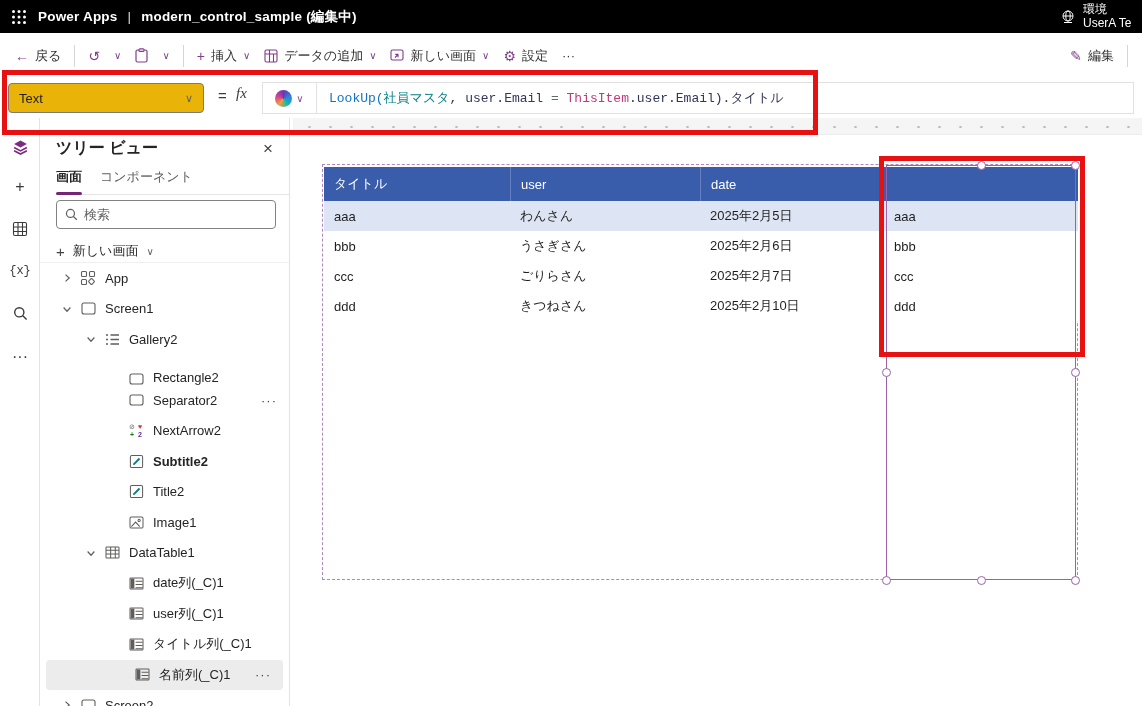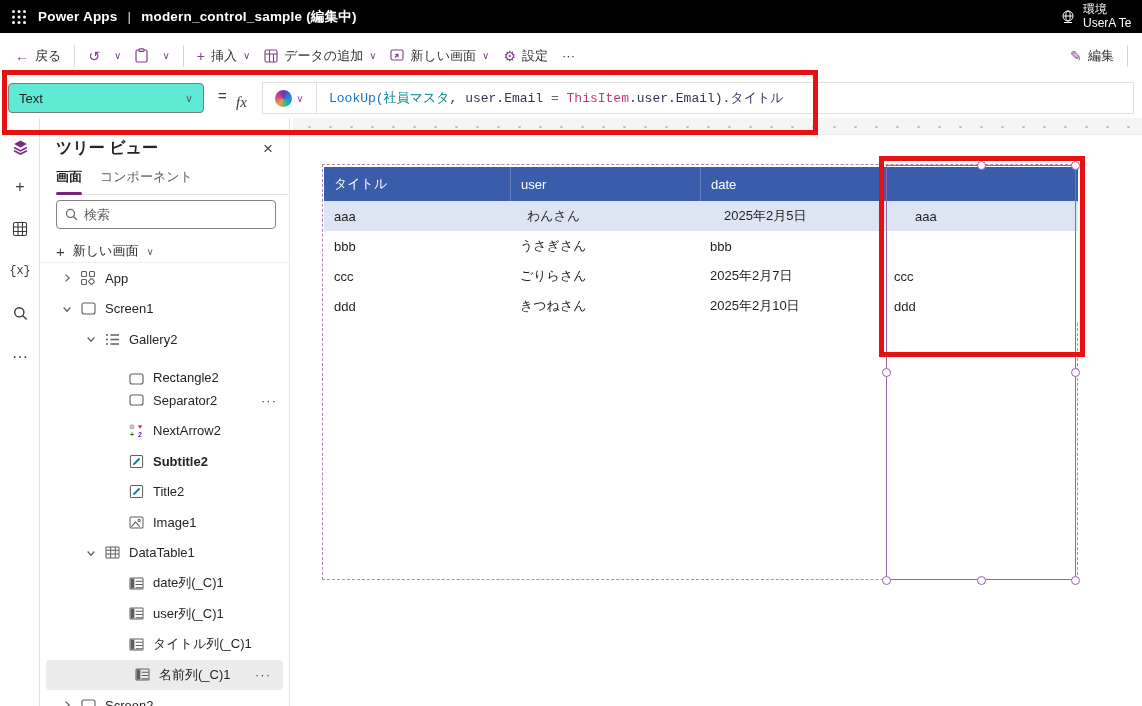--- a/index.html
+++ b/index.html
@@ -23,24 +23,24 @@
   .cmd { display:flex; align-items:center; gap:6px; padding:5px 7px; border-radius:3px; cursor:pointer; white-space:nowrap; }
   .cmd .g { color:#7f3f87; font-size:14px; }
   .cmd .chev { color:#7f3f87; font-size:10px; }
   .cmd-divider { width:1px; height:22px; background:#d6d6d6; margin:0 6px; }
   #cmdbar-right { margin-left:auto; display:flex; align-items:center; }
 
   
   #formulabar { position:absolute; left:0; top:78px; width:1142px; height:40px; background:#fff;
     display:flex; align-items:center; }
   #prop-select { position:absolute; left:8px; top:5px; width:196px; height:30px; border:1px solid #7a7a78;
-    border-radius:4px; display:flex; align-items:center; padding:0 10px; font-size:13px; color:#1f1f1f; cursor:pointer; background:#5eead4; }
+    border-radius:4px; display:flex; align-items:center; padding:0 10px; font-size:13px; color:#1f1f1f; cursor:pointer; background:#eab308; }
   #prop-select .chev { margin-left:auto; color:#616161; font-size:11px; }
   #eq { position:absolute; left:218px; top:9px; font-size:15px; color:#3b3a39; }
-  #fx { position:absolute; left:236px; top:16px; font-size:15px; font-style:italic; color:#3b3a39;
+  #fx { position:absolute; left:236px; top:7px; font-size:15px; font-style:italic; color:#3b3a39;
     font-family:"Liberation Serif","DejaVu Serif",serif; }
   #formula-box { position:absolute; left:262px; top:4px; width:872px; height:32px; border:1px solid #e1e1e1;
     display:flex; align-items:center; background:#fff; }
   #copilot-btn { width:54px; height:100%; display:flex; align-items:center; justify-content:center; gap:4px;
     border-right:1px solid #e1e1e1; cursor:pointer; }
   #copilot-orb { width:17px; height:17px; border-radius:50%;
     background:conic-gradient(#6a38b3,#2f7ee0,#15b9a7,#e9a13b,#d9418f,#6a38b3); }
   #copilot-btn .chev { color:#8a4a9d; font-size:10px; }
   #formula-input { flex:1; padding-left:12px; font-family:"Liberation Mono","DejaVu Sans Mono",monospace;
     font-size:13px; white-space:nowrap; overflow:hidden; cursor:text; }
@@ -90,21 +90,21 @@
     background-position:6px 4px; }
 
   #gallery-outline { position:absolute; left:31px; top:46px; width:756px; height:416px;
     border:1px dashed #b185c0; }
   #datatable { position:absolute; left:33px; top:49px; width:754px; }
   .dt-header { display:grid; grid-template-columns:186px 190px 184px 194px; height:34px; background:#3a5dab; }
   .dt-header .hcell { color:#fff; font-size:13px; display:flex; align-items:center; padding-left:10px;
     border-left:1px solid #657fc0; cursor:pointer; white-space:nowrap; overflow:hidden; }
   .dt-header .hcell:first-child { border-left:none; }
   .dt-row { display:grid; grid-template-columns:186px 190px 184px 194px; height:30px; background:#fff; cursor:pointer; }
-  .dt-row.sel { background:#dde4f4;gap:7px; }
+  .dt-row.sel { background:#dde4f4; }
   .dt-row .cell { font-size:13px; color:#1f1f1f; display:flex; align-items:center; padding-left:10px;
     white-space:nowrap; overflow:hidden; }
 
   #col-selection { position:absolute; left:595px; top:47px; width:190px; height:415px;
     border:1px solid #9a62ab; pointer-events:none; }
   .handle { position:absolute; width:9px; height:9px; border-radius:50%; background:#fff;
     border:1.5px solid #9a62ab; z-index:30; }
 
   
   .red-annot { position:absolute; border:5px solid #e81111; z-index:60; pointer-events:none; }
@@ -469,20 +469,21 @@
       </div>
       <div class="dt-row sel" style="background: rgb(221, 228, 244);">
         <div class="cell">aaa</div>
         <div class="cell">わんさん</div>
         <div class="cell">2025年2月5日</div>
         <div class="cell">aaa</div>
       </div>
       <div class="dt-row">
         <div class="cell">bbb</div>
         <div class="cell">うさぎさん</div>
+        <div class="cell">2025年2月6日</div>
         <div class="cell">bbb</div>
       </div>
       <div class="dt-row">
         <div class="cell">ccc</div>
         <div class="cell">ごりらさん</div>
         <div class="cell">2025年2月7日</div>
         <div class="cell">ccc</div>
       </div>
       <div class="dt-row">
         <div class="cell">ddd</div>

